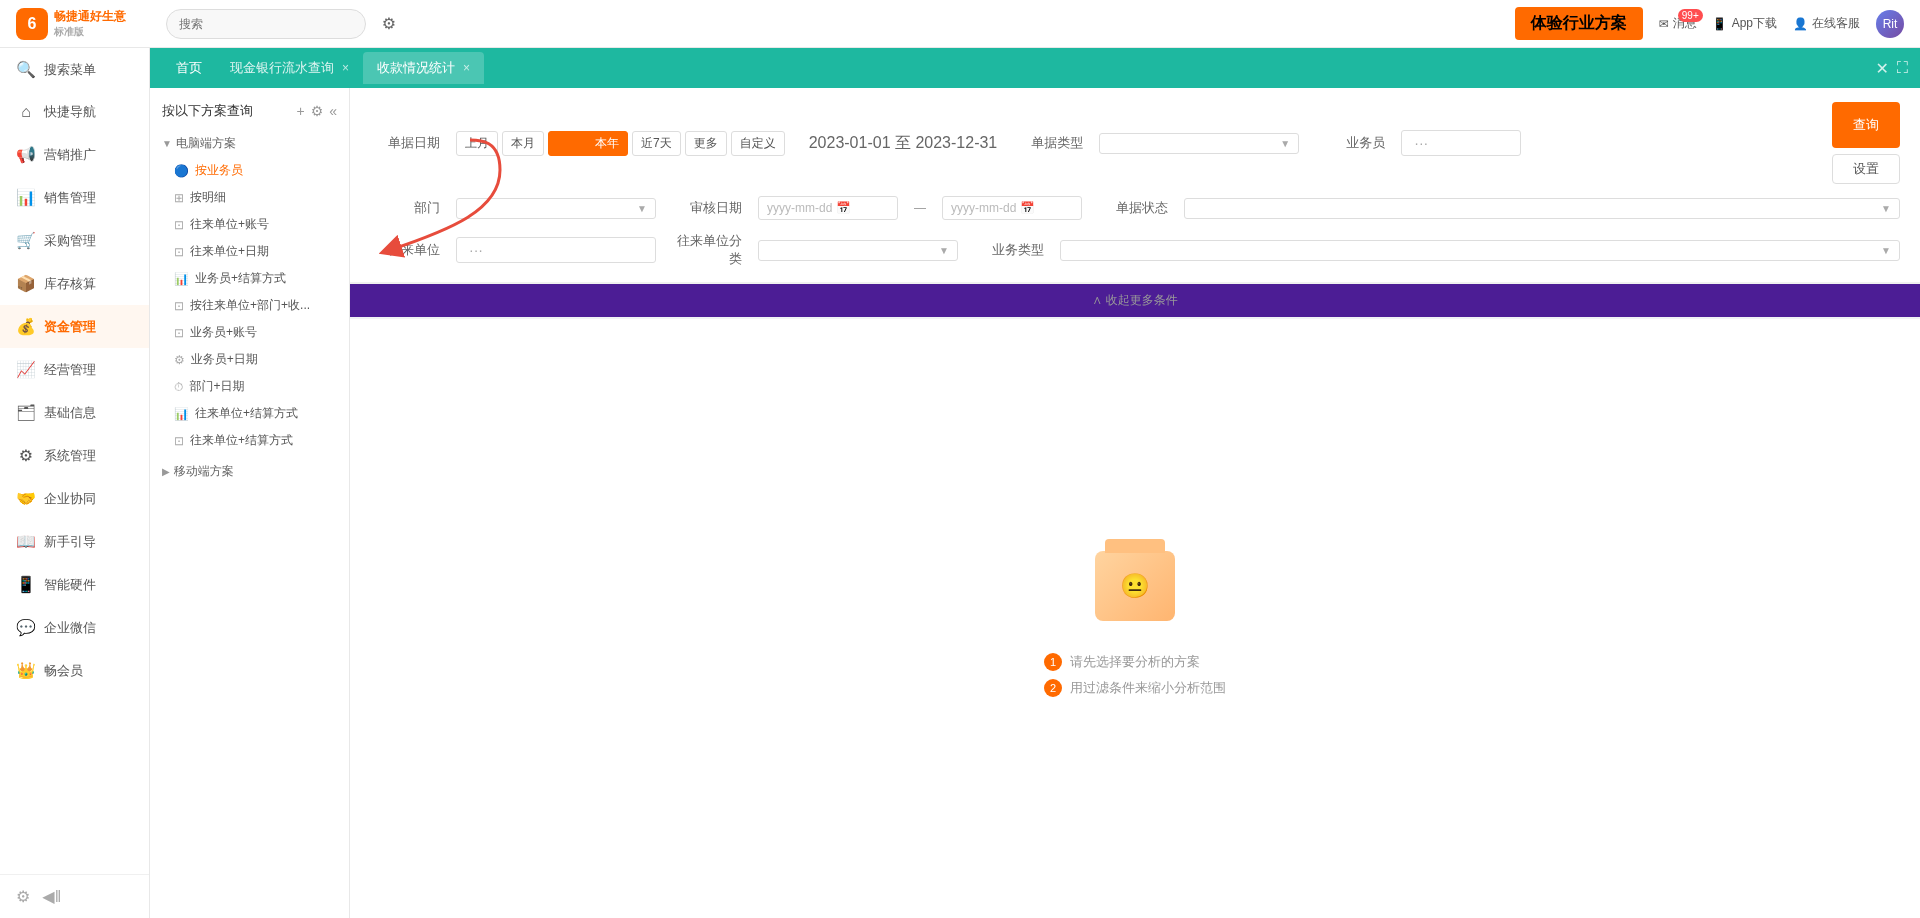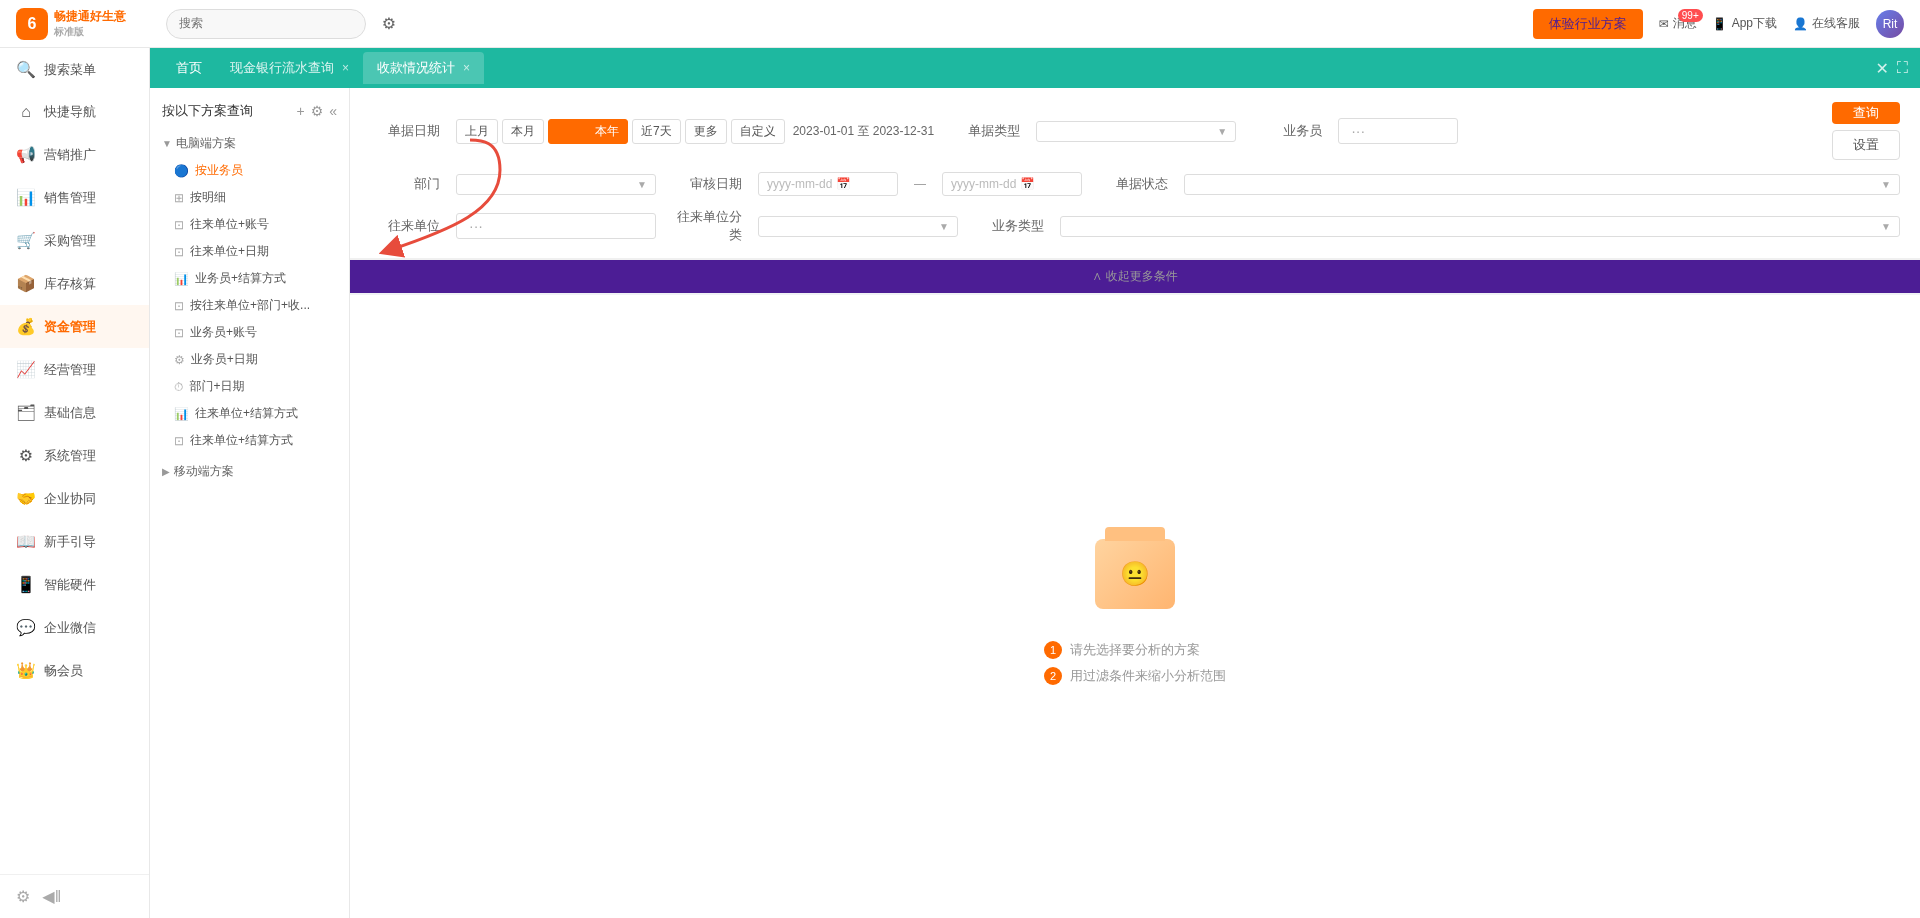--- a/index.html
+++ b/index.html
@@ -42,35 +42,35 @@
     .header-search-input {
       width: 200px;
       height: 30px;
       border: 1px solid #ddd;
       border-radius: 15px;
       padding: 0 12px;
       font-size: 12px;
       color: #a21caf;
       outline: none;
       background: #f8f8f8;
-      font-family: Liberation Serif, serif;
     }
     .header-right {
       display: flex;
       align-items: center;
       gap: 16px;
     }
     .trial-btn {
       background: #ff6a00;
-      color: #4c1d95;
+      color: #000000;
       border: none;
       border-radius: 4px;
       padding: 6px 16px;
-      font-size: 13px;
-      cursor: pointer;
+      font-size: 16px;
+      cursor: pointer;
+      font-weight: bold;
     }
     .header-icon-btn {
       display: flex;
       align-items: center;
       gap: 4px;
       color: #555;
       font-size: 12px;
       cursor: pointer;
       position: relative;
     }
@@ -328,23 +328,23 @@
       background: #fff;
       color: #555;
     }
     .date-btn.active {
       background: #ff6a00;
       color: #fff;
       border-color: #ff6a00;
       padding-left: 46px;
     }
     .date-range-text {
-      font-size: 12px;
+      font-size: 16px;
       color: #666;
-      margin-left: 4px;
+      margin-left: 20px;
     }
     .filter-select {
       display: flex;
       align-items: center;
       border: 1px solid #ddd;
       border-radius: 3px;
       padding: 4px 8px;
       min-width: 120px;
       cursor: pointer;
       background: #fff;
@@ -372,21 +372,21 @@
       display: flex;
       flex-direction: column;
       gap: 6px;
       margin-left: auto;
     }
     .query-btn {
       background: #ff6a00;
       color: #fff;
       border: none;
       border-radius: 4px;
-      padding: 2px 20px;
+      padding: 14px 20px;
       font-size: 13px;
       cursor: pointer;
     }
     .settings-btn {
       background: #fff;
       color: #555;
       border: 1px solid #ddd;
       border-radius: 4px;
       padding: 5px 20px;
       font-size: 13px;

